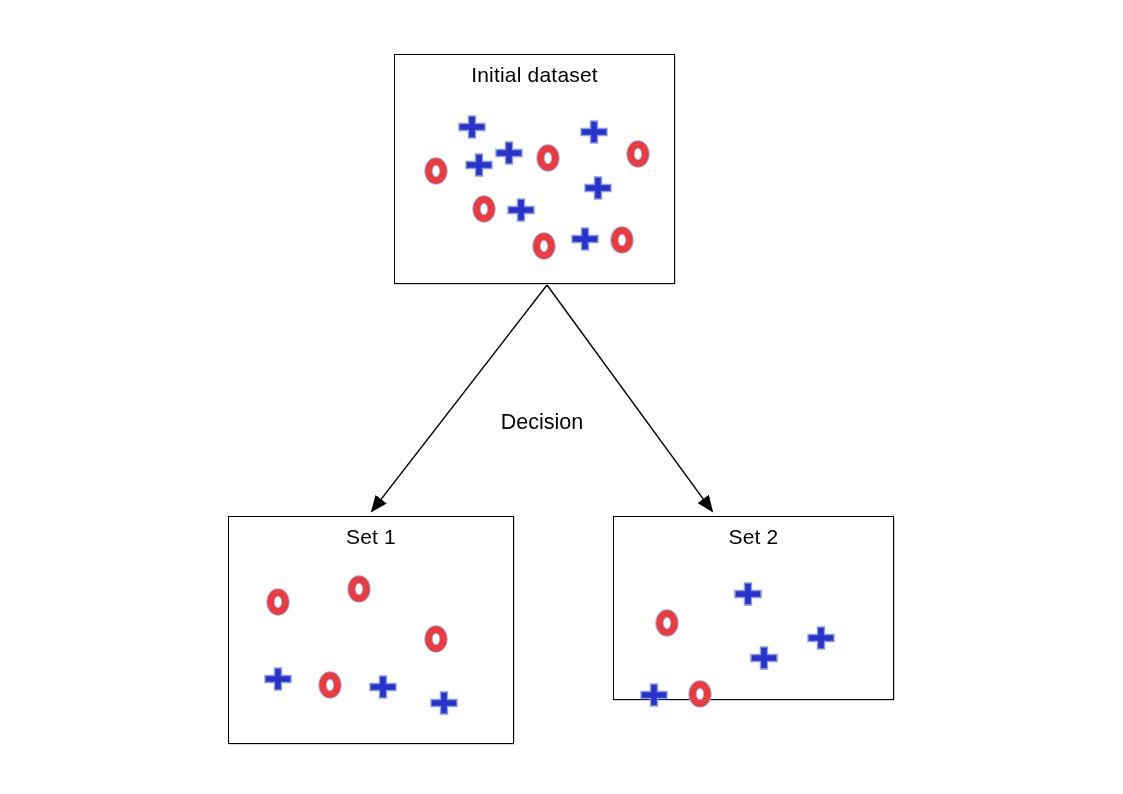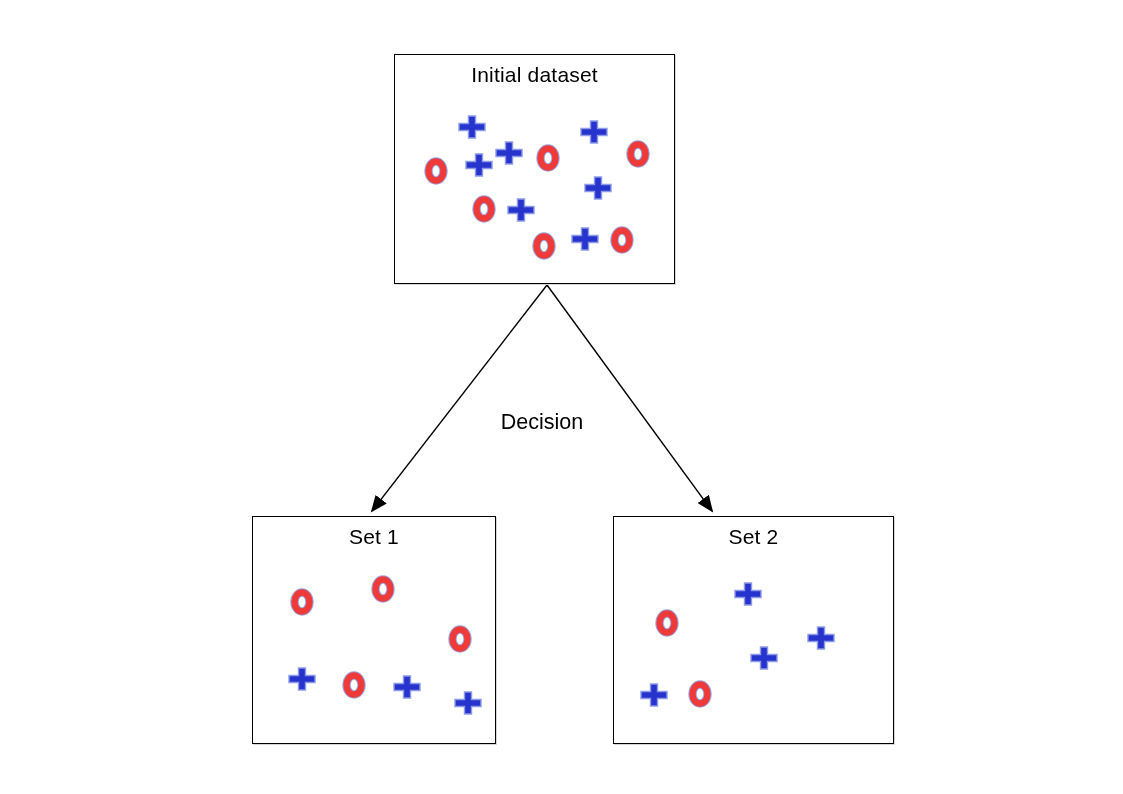--- a/index.html
+++ b/index.html
@@ -16,22 +16,22 @@
     overflow: hidden;
   }
   .dataset-box {
     position: absolute;
     box-sizing: border-box;
     background: #ffffff;
     border: 1.5px solid #000000;
     box-shadow: 1px 1px 0 #d8d8d8;
   }
   .box-initial { left: 394px; top: 54px;  width: 281px; height: 230px; }
-  .box-set1    { left: 228px; top: 516px; width: 244px; height: 228px; margin-left: 24px; }
-  .box-set2    { left: 613px; top: 516px; width: 281px; height: 228px; }
+  .box-set1    { left: 228px; top: 516px; width: 286px; height: 228px; }
+  .box-set2    { left: 613px; top: 516px; width: 281px; height: 184px; }
   .box-title {
     position: absolute;
     top: 8px;
     left: 0;
     width: 100%;
     text-align: center;
     font-size: 21px;
     color: #000000;
     letter-spacing: 0.2px;
   }

